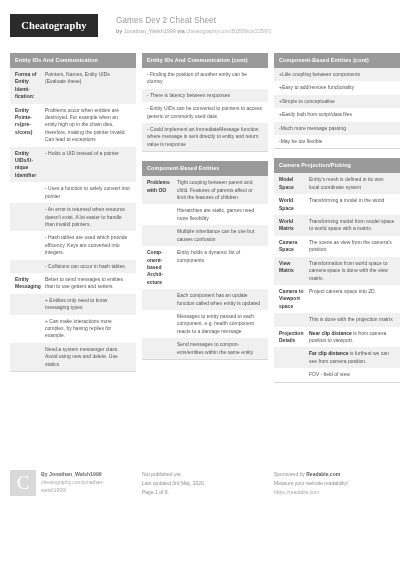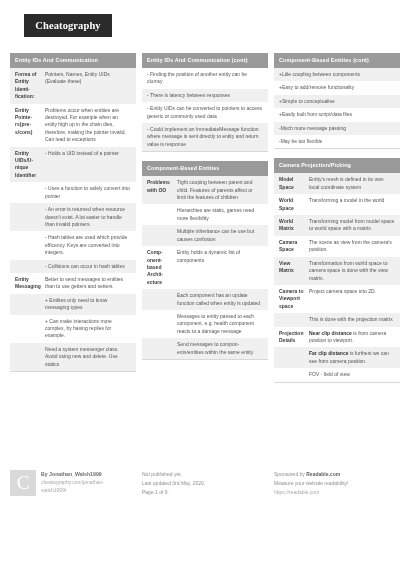--- a/index.html
+++ b/index.html
@@ -31,21 +31,21 @@
   }
   .logo-box {
     width: 88px;
     height: 23px;
     background: #2b2b2b;
     color: #ffffff;
     display: flex;
     align-items: center;
     justify-content: center;
     flex: 0 0 auto;
-    margin-left: 14px;
+    margin-left: 0;
   }
   .logo-text {
     font-family: "Liberation Serif", serif;
     font-size: 10.5px;
     font-weight: bold;
     letter-spacing: 0.1px;
   }
   .header-text {
     margin-left: 18px;
     padding-top: 1px;
@@ -183,20 +183,29 @@
 </style>
 </head>
 <body>
 
 <div class="page">
 
   <div class="header">
     <div class="logo-box">
       <span class="logo-text">Cheatography</span>
     </div>
+    <div class="header-text">
+      <div class="sheet-title">Games Dev 2 Cheat Sheet</div>
+      <div class="sheet-byline">
+        <span class="b">by</span>
+        <span class="au">Jonathan_Walsh1999</span>
+        <span class="b">via</span>
+        <span>cheatography.com/81859/cs/22597/</span>
+      </div>
+    </div>
   </div>
 
   <div class="columns">
 
     <div class="col">
       <div class="block">
         <div class="block-title">Entity IDs And Communication</div>
         <div class="row alt">
           <div class="rk">Forma of Entity Identi­ficati­on:</div>
           <div class="rv">Pointers, Names, Entity UIDs (Evaluate these)</div>

